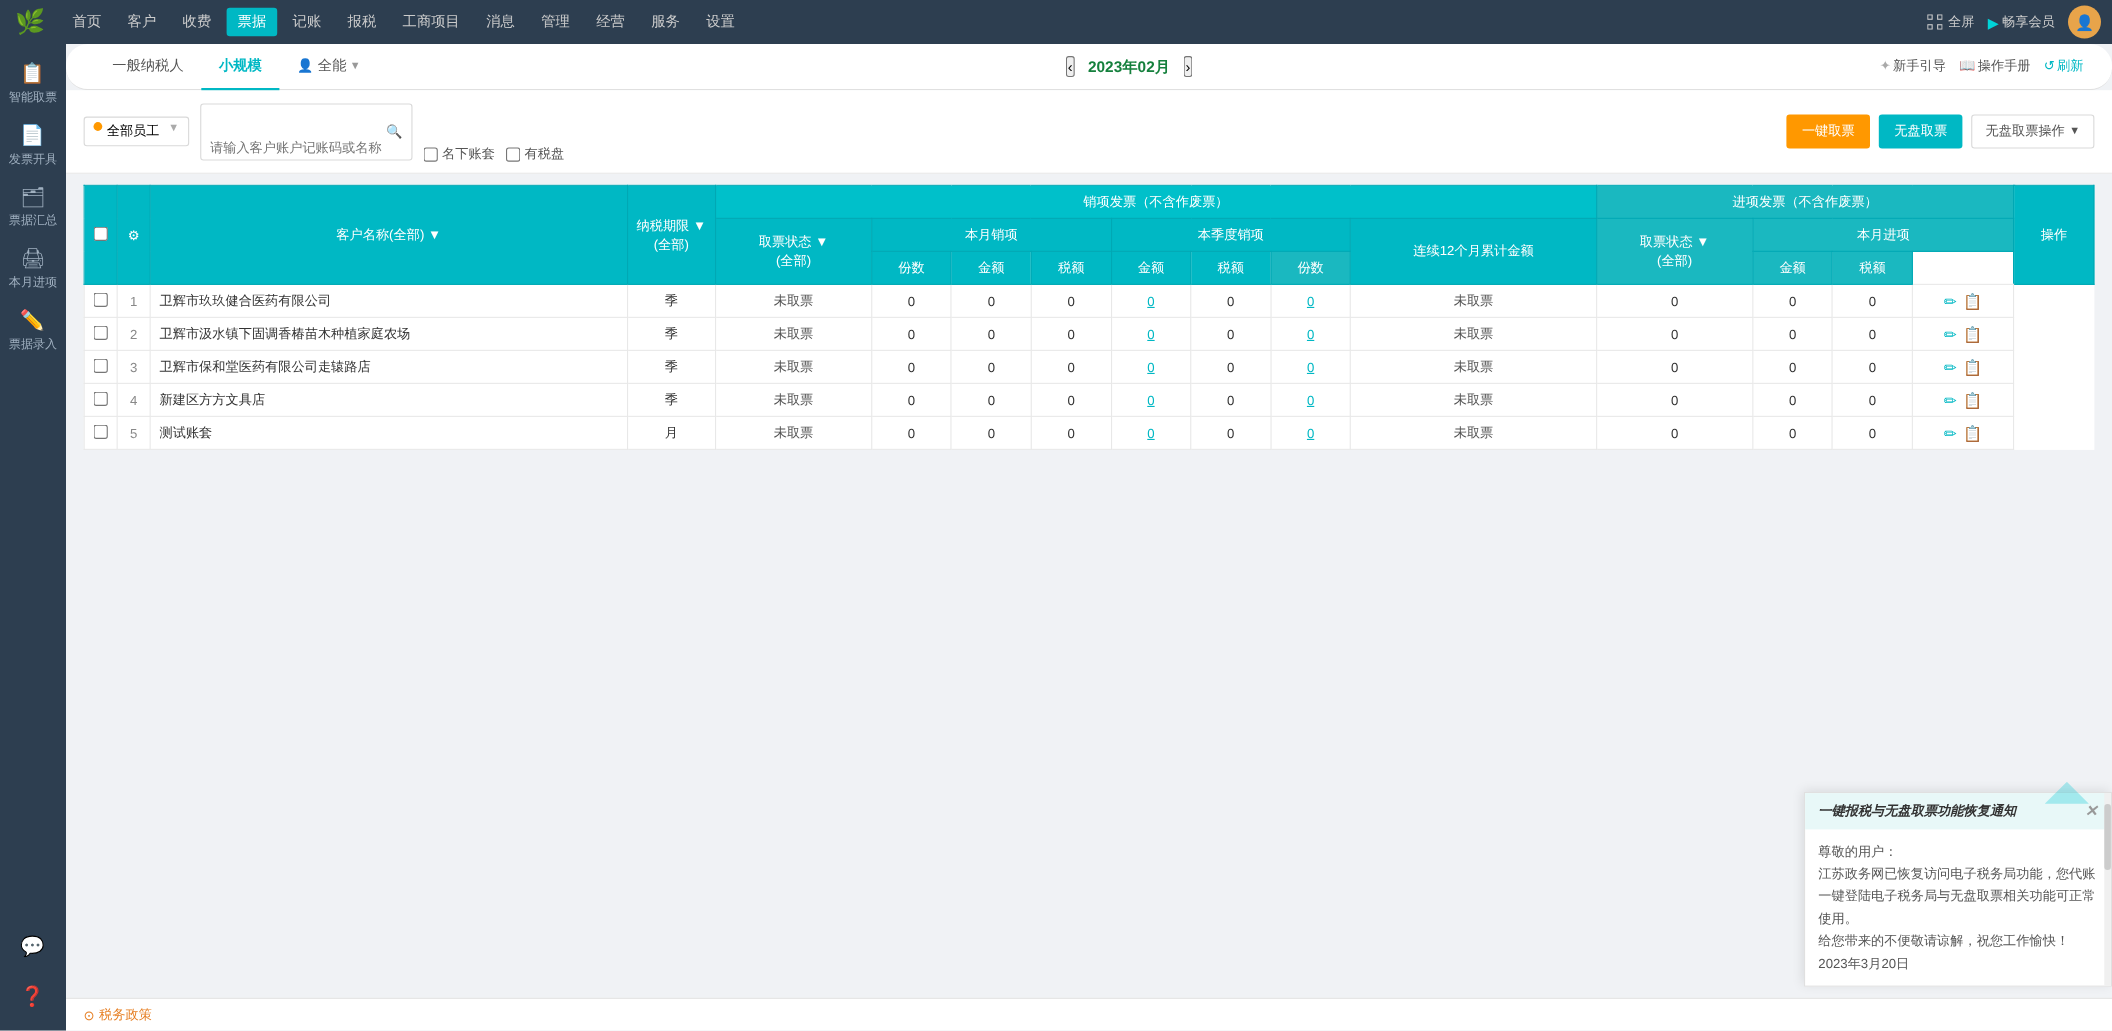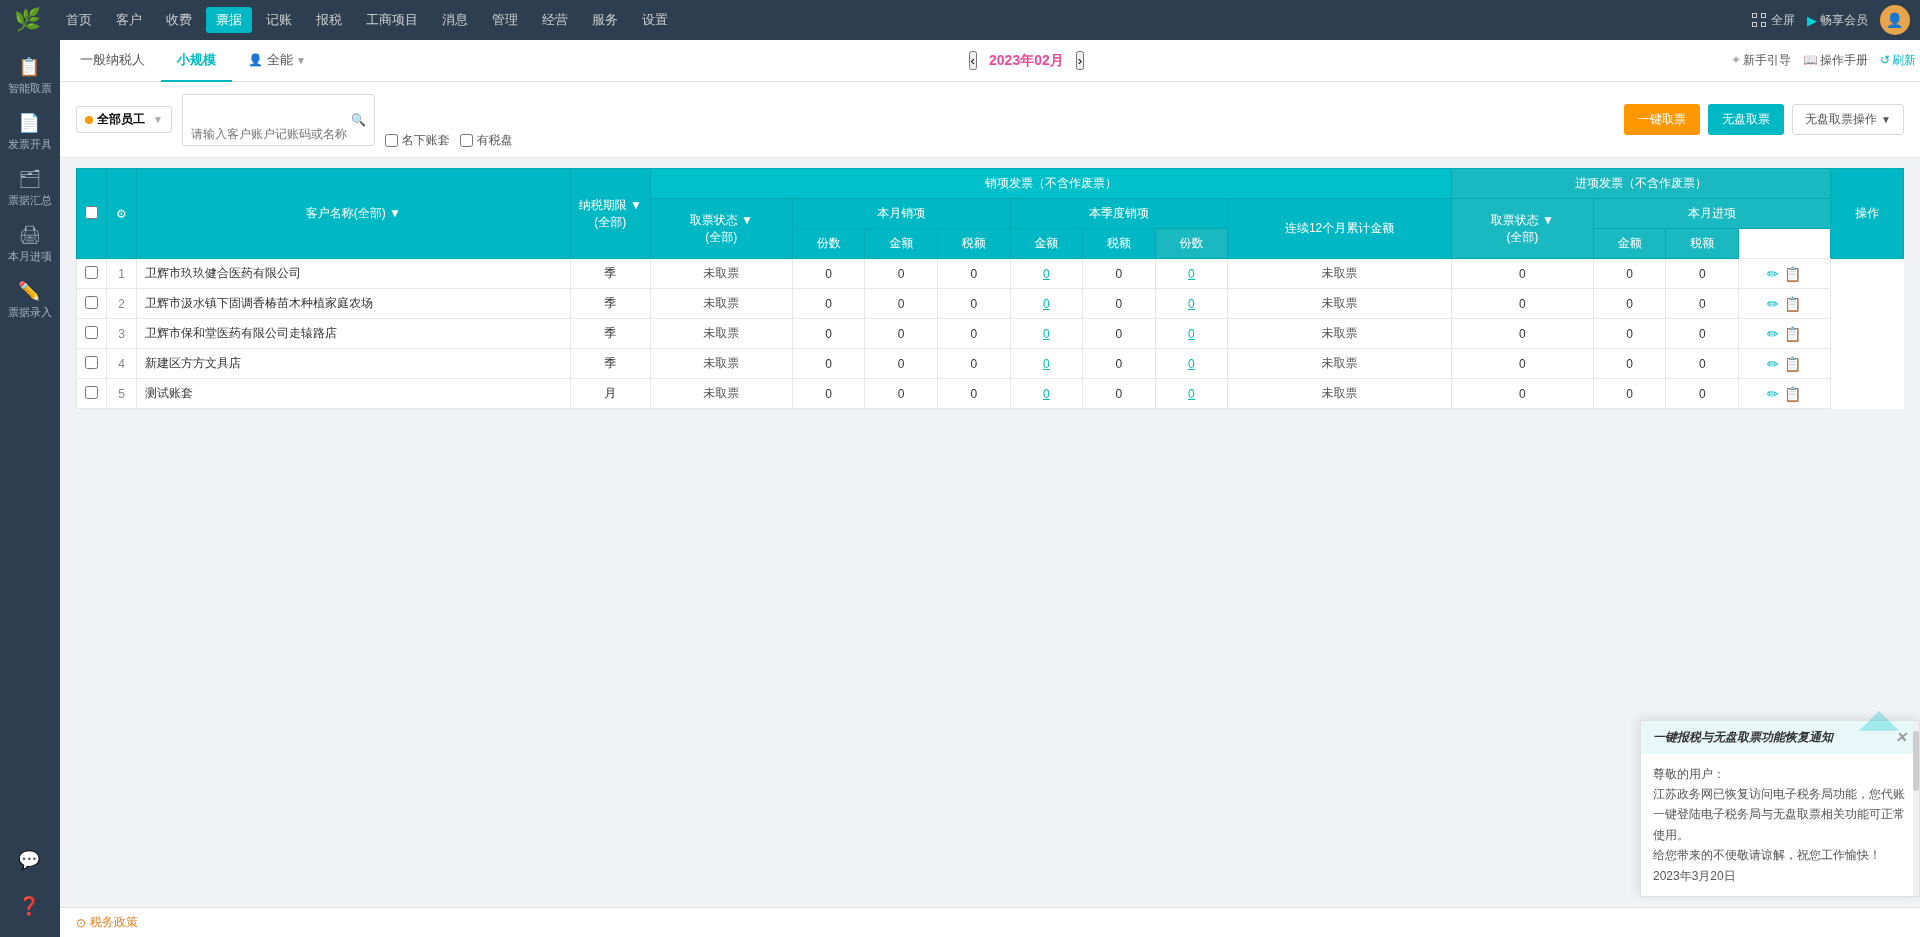--- a/index.html
+++ b/index.html
@@ -101,23 +101,24 @@
       flex-direction: column;
       background: #f0f2f5;
       overflow: hidden;
     }
 
     
     .sub-nav {
       background: #fff;
       border-bottom: 1px solid #e0e0e0;
       display: flex;
-      padding: 0 4px;
+      padding: 0 26px;
       height: 42px;
       gap: 0;
+      border-radius: 20px;
     }
     .sub-nav-tab {
       padding: 0 16px;
       height: 42px;
       display: flex;
       align-items: center;
       cursor: pointer;
       color: #555;
       font-size: 13px;
       border-bottom: 2px solid transparent;
@@ -135,21 +136,21 @@
       justify-content: center;
       align-items: center;
       gap: 12px;
     }
     .period-nav {
       display: flex;
       align-items: center;
       gap: 10px;
       font-size: 14px;
       font-weight: bold;
-      color: #ec4899;
+      color: #15803d;
     }
     .sub-nav-right {
       display: flex;
       align-items: center;
       gap: 12px;
       font-size: 12px;
       color: #555;
     }
     .sub-nav-right span { cursor: pointer; }
     .sub-nav-right .refresh-btn { color: #00b8c4; cursor: pointer; }
@@ -163,25 +164,24 @@
       gap: 10px;
       border-bottom: 1px solid #e8e8e8;
     }
     .toolbar .employee-select {
       border: 1px solid #d9d9d9;
       border-radius: 3px;
       padding: 4px 8px;
       font-size: 12px;
       background: #fff;
       display: flex;
-      align-items: center;
+      align-items: flex-start;
       gap: 4px;
       cursor: pointer;
       min-width: 90px;
-      font-weight: bold;
     }
     .toolbar .employee-select .dot {
       width: 8px; height: 8px; background: #ff9800; border-radius: 50%;
     }
     .search-input-wrap {
       display: flex;
       align-items: center;
       border: 1px solid #d9d9d9;
       border-radius: 3px;
       padding: 4px 8px;

